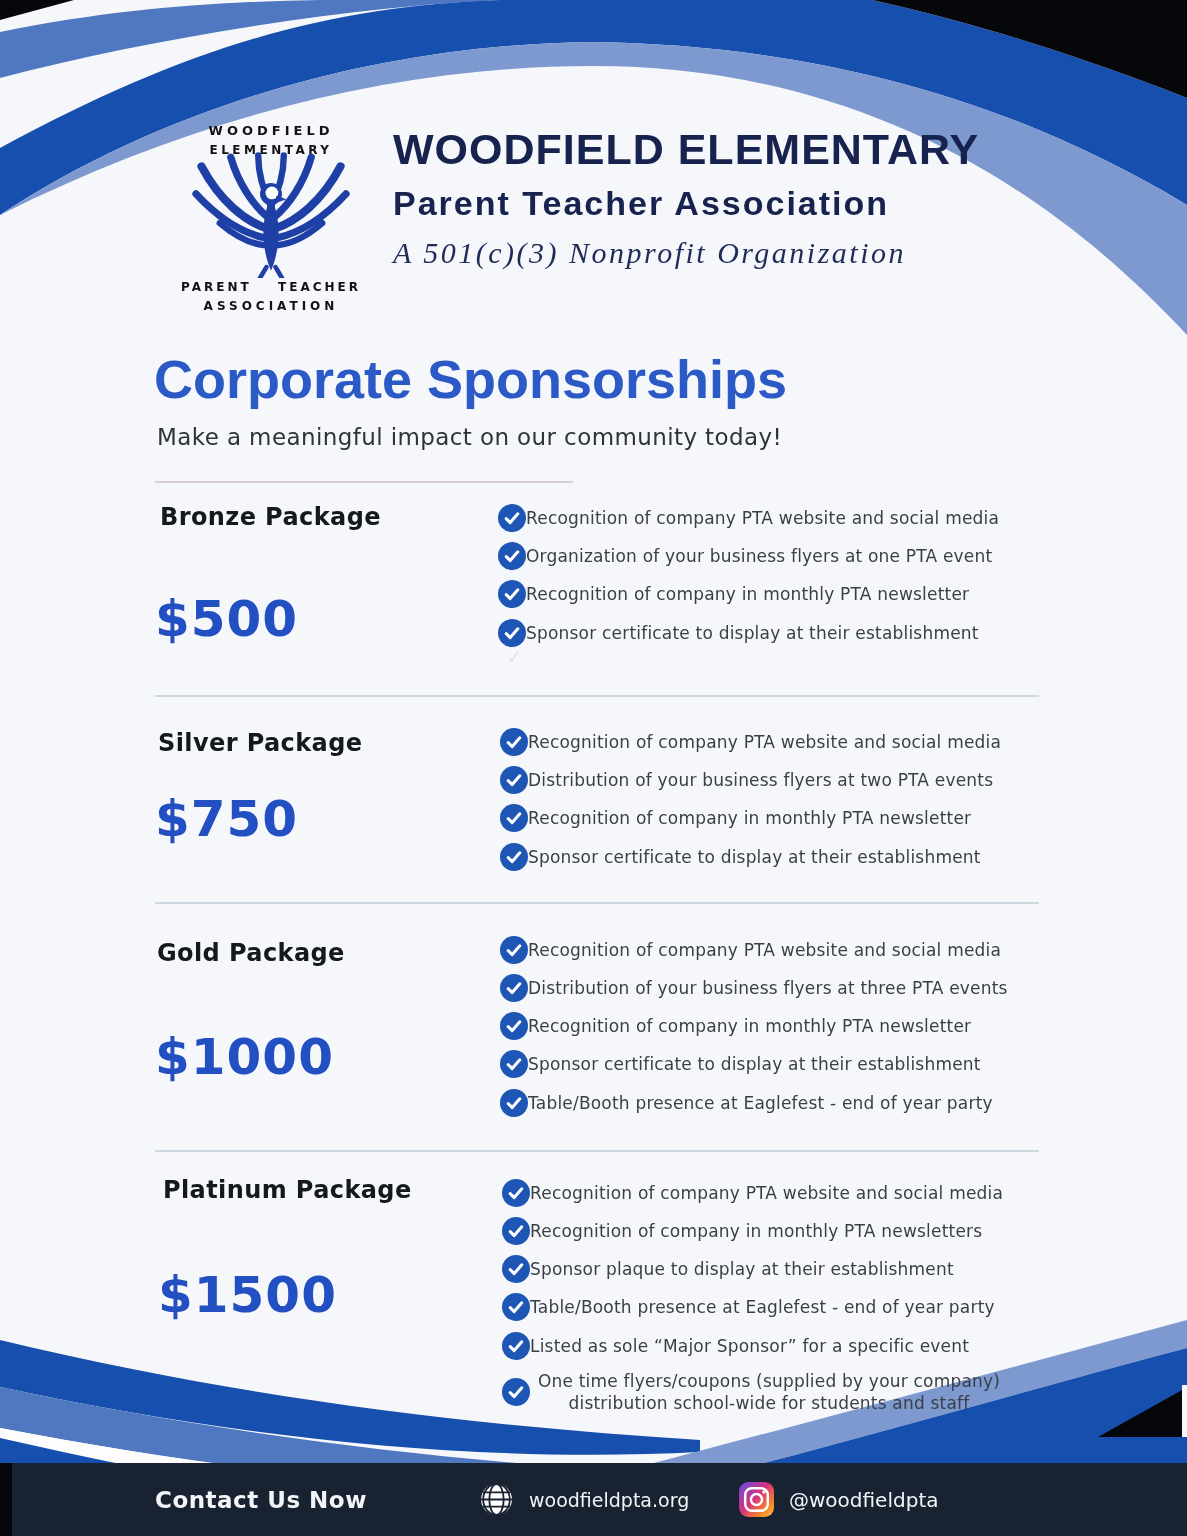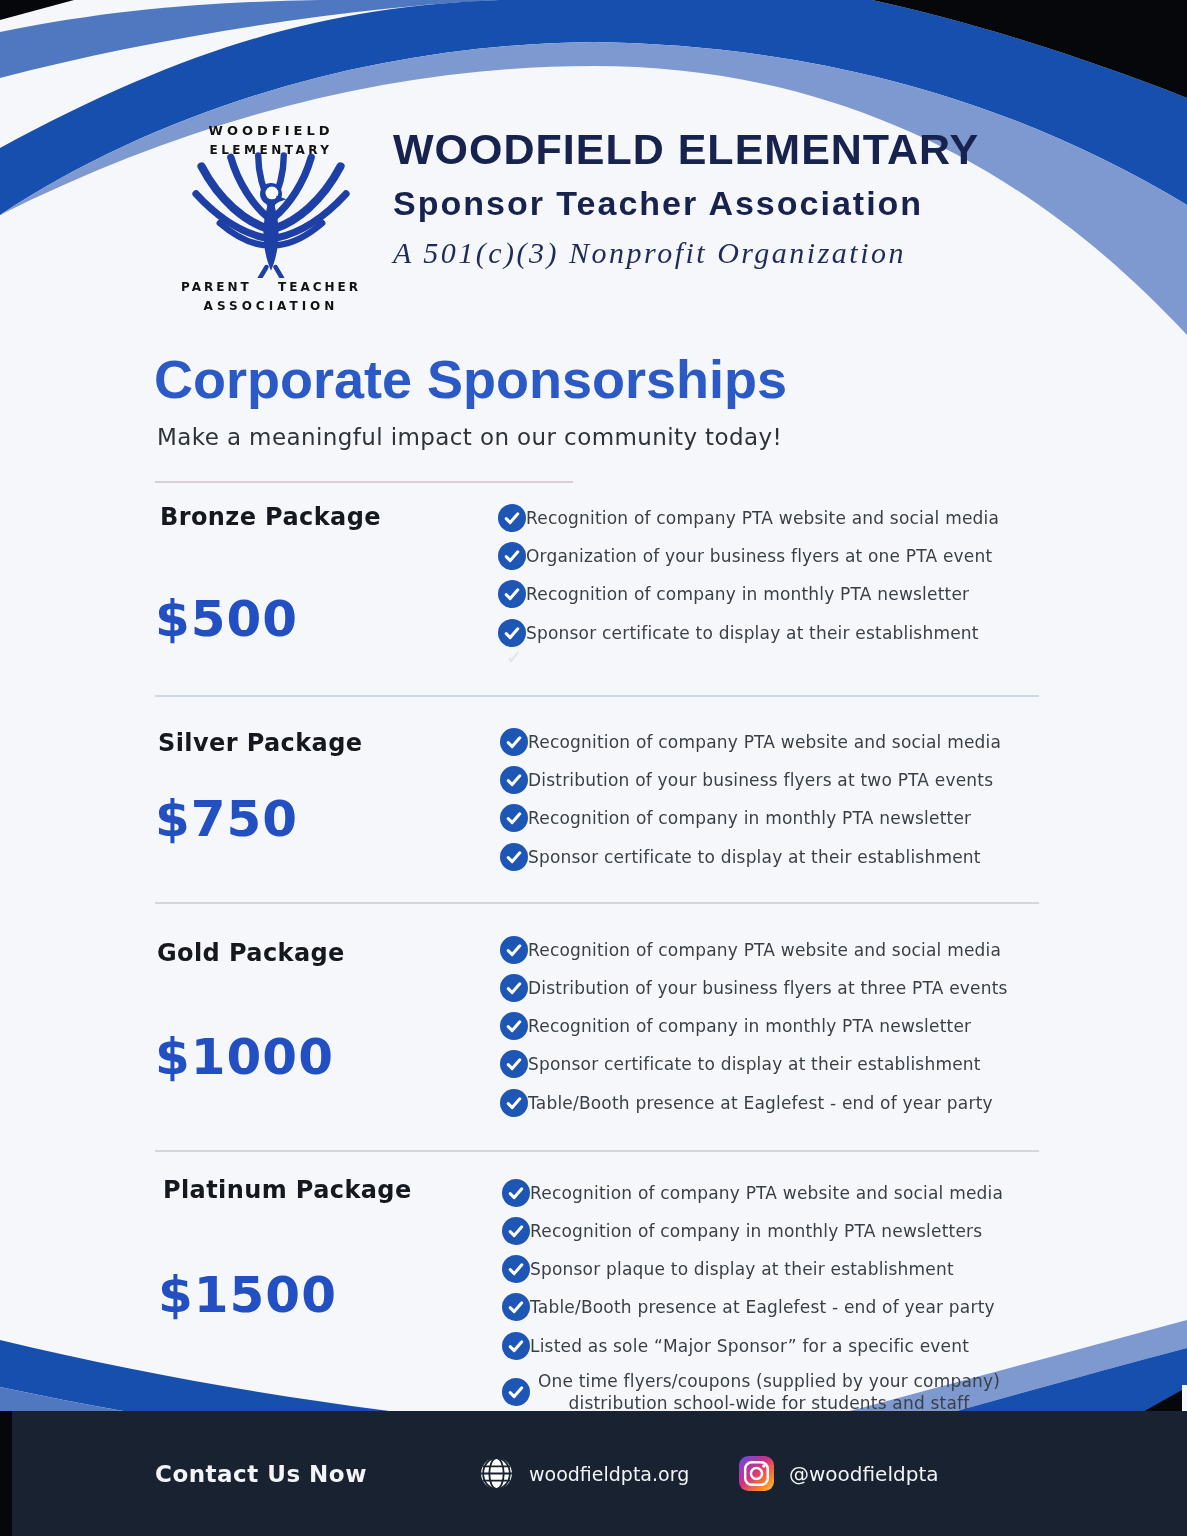--- a/index.html
+++ b/index.html
@@ -36,21 +36,21 @@
   .pkg-name{position:absolute;font-size:24px;font-weight:bold;color:#15191f;letter-spacing:.4px;}
   .pkg-price{position:absolute;font-size:50px;font-weight:bold;color:var(--price_blue,#2250c2);letter-spacing:1px;}
   .benefit{position:absolute;display:flex;align-items:center;}
   .benefit .ck{width:28px;height:28px;flex:0 0 28px;}
   .benefit .txt{font-size:17px;color:var(--body_text,#3a3f46);letter-spacing:.2px;white-space:nowrap;line-height:1.3;}
   .benefit.wrap .txt{white-space:normal;width:478px;}
   .divider{position:absolute;left:155px;width:884px;height:2px;background:#cdd8e1;}
   #ghost-check{position:absolute;left:506px;top:645px;font-size:20px;font-weight:bold;color:#e2e3ea;}
 
   
-  #footer{position:absolute;left:0;bottom:0;width:1187px;height:125px;background:var(--page_black,#05070b);}
+  #footer{position:absolute;left:0;bottom:0;width:1187px;height:73px;background:var(--page_black,#05070b);}
   #footer-bar{position:absolute;left:12px;right:0;top:0;bottom:0;background:var(--footer_bg,#182230);}
   .f-item{position:absolute;top:0;bottom:0;display:flex;align-items:center;gap:14px;color:#f2f4f7;}
   #contact{left:143px;font-size:23px;font-weight:bold;letter-spacing:.5px;}
   #website{left:466px;font-size:19px;}
   #insta{left:726px;font-size:20px;}
   .f-icon{width:37px;height:37px;display:block;}
 </style>
 </head>
 <body>
 
@@ -110,21 +110,21 @@
     <div class="row1">
       <span>PARENT</span>
       <span>TEACHER</span>
     </div>
     <div class="row2">ASSOCIATION</div>
   </div>
 </div>
 
 <div id="head-text">
   <div id="school-name">WOODFIELD ELEMENTARY</div>
-  <div id="org-name">Sponsor Teacher Association</div>
+  <div id="org-name">Parent Teacher Association</div>
   <div id="tagline">A 501(c)(3) Nonprofit Organization</div>
 </div>
 
 <div id="main-title">Corporate Sponsorships</div>
 <div id="main-subtitle">Make a meaningful impact on our community today!</div>
 <div id="subtitle-rule"></div>
 
 <div id="sections">
     <div class="pkg-name" style="left: 160px; top: 503px;">Bronze Package</div>
     <div class="pkg-price" style="left: 155px; top: 590px;">$500</div>

